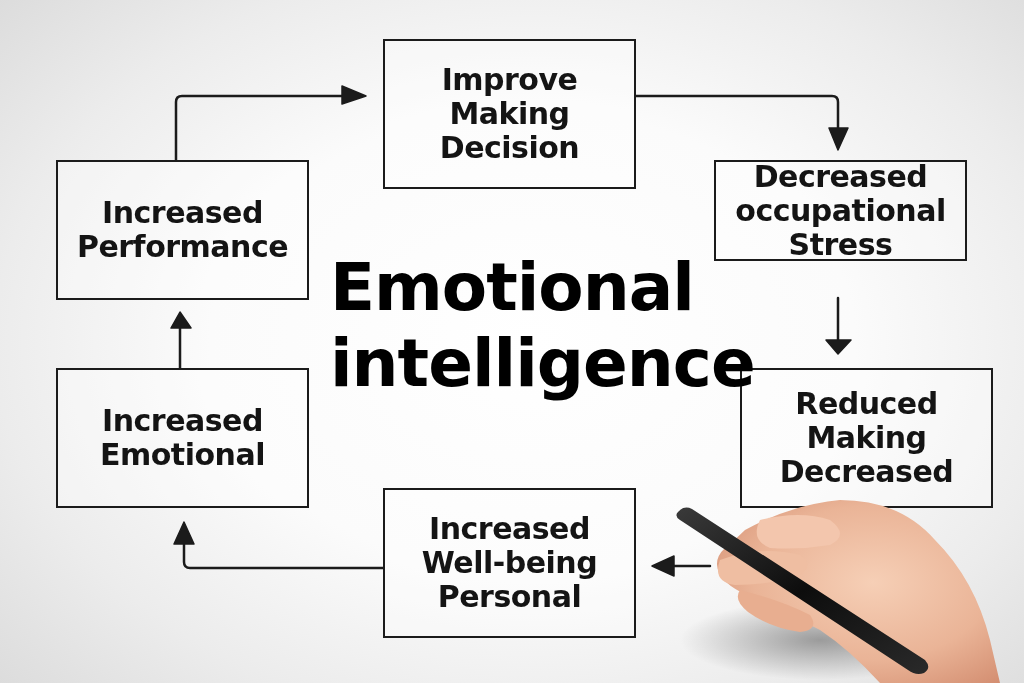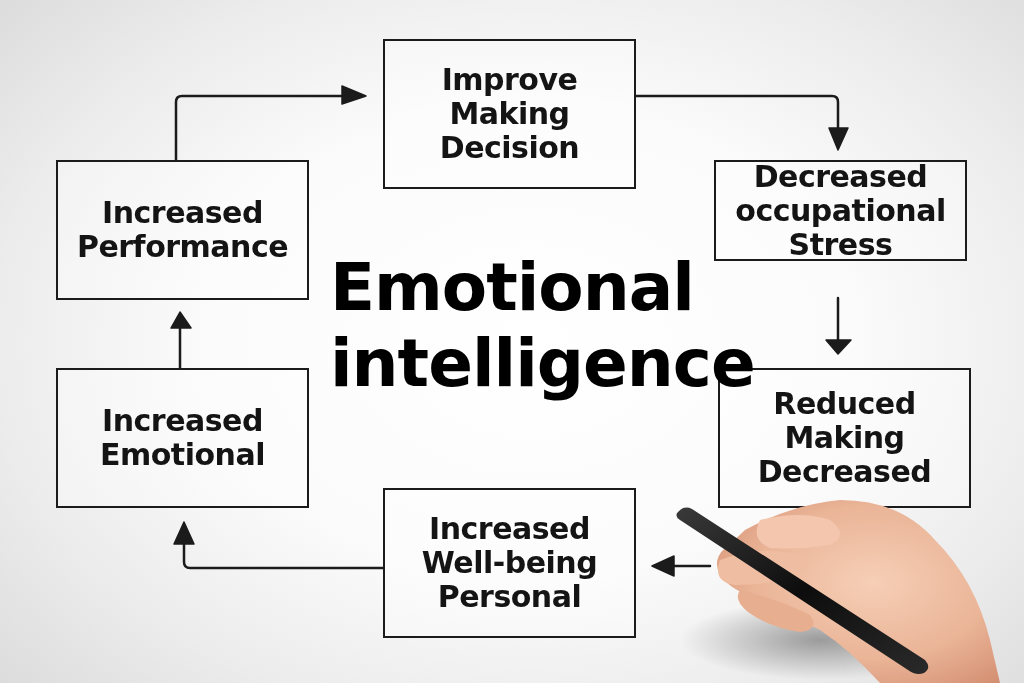--- a/index.html
+++ b/index.html
@@ -61,21 +61,21 @@
     <span class="line">Making</span>
     <span class="line">Decision</span>
   </div>
 
   <div class="box" style="left:714px; top:160px; width:253px; height:101px;">
     <span class="line">Decreased</span>
     <span class="line">occupational</span>
     <span class="line">Stress</span>
   </div>
 
-  <div class="box" style="left:718px; top:368px; width:253px; height:140px;">
+  <div class="box" style="left:740px; top:368px; width:253px; height:140px;">
     <span class="line">Reduced</span>
     <span class="line">Making</span>
     <span class="line">Decreased</span>
   </div>
 
   <div class="box" style="left:383px; top:488px; width:253px; height:150px;">
     <span class="line">Increased</span>
     <span class="line">Well-being</span>
     <span class="line">Personal</span>
   </div>

